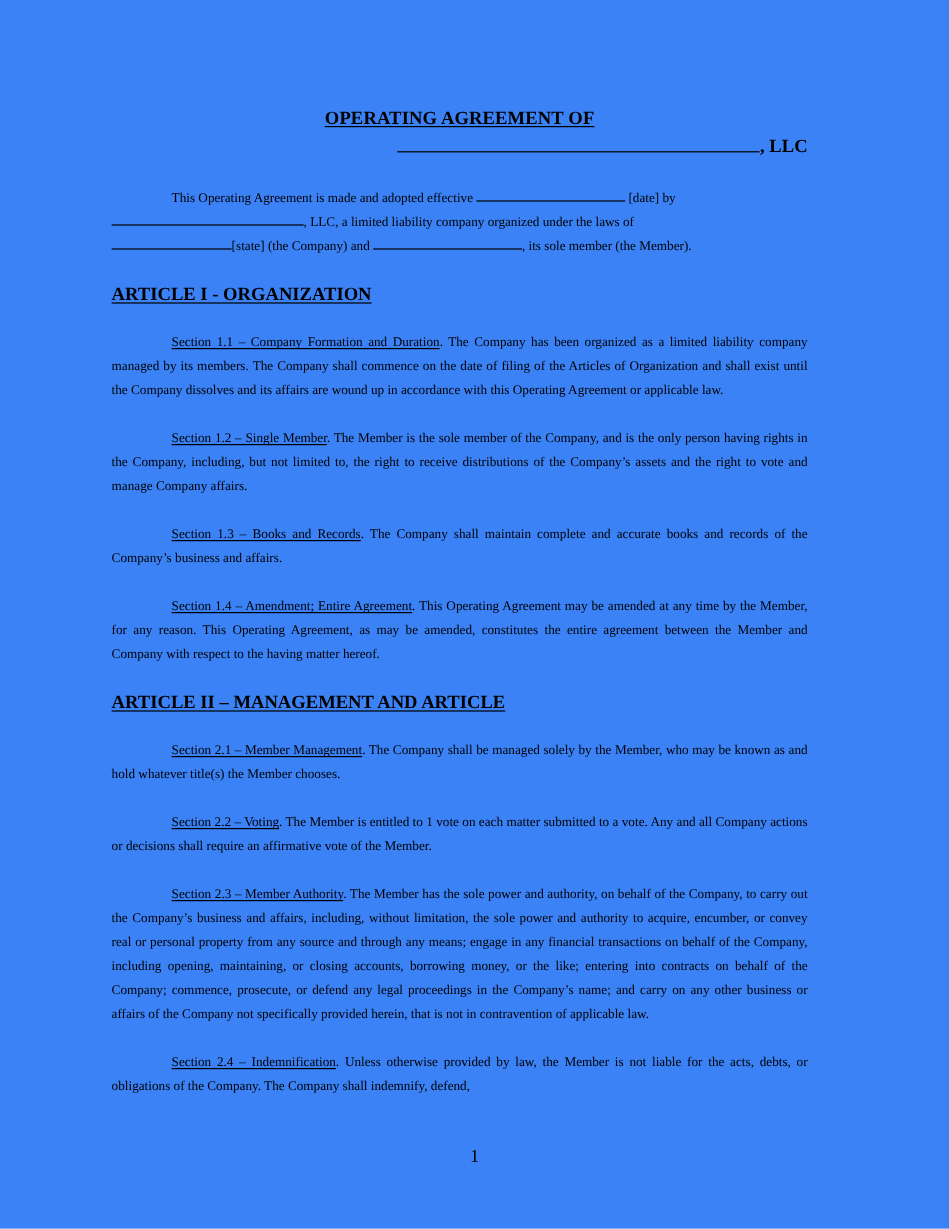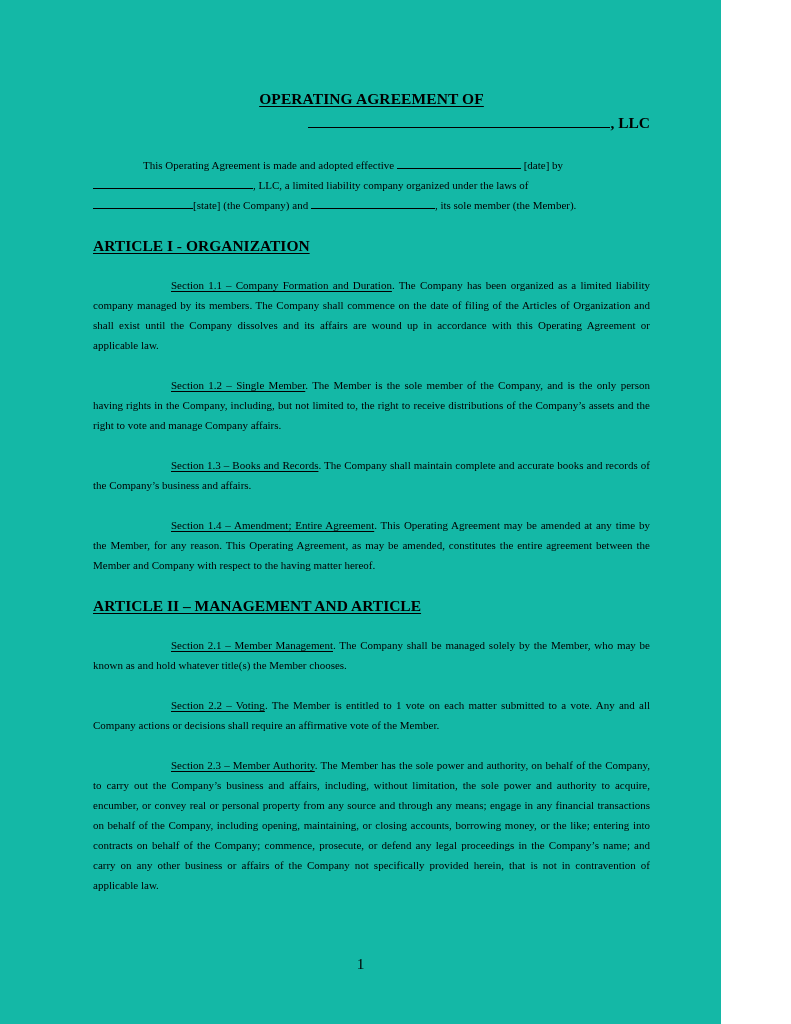--- a/index.html
+++ b/index.html
@@ -10,25 +10,25 @@
   body {
     width: 791px;
     height: 1024px;
     font-family: "Liberation Serif", "DejaVu Serif", serif;
     color: #000000;
     -webkit-font-smoothing: antialiased;
   }
 
   .page {
     position: relative;
-    width: 721px;
+    width: 791px;
     height: 1024px;
-    background: #14b8a6;
+    background: #3b82f6;
     box-sizing: border-box;
-    padding: 88px 71px 0 93px;
+    padding: 88px 118px 0 93px;
     overflow: hidden;
   }
 
   .doc-title {
     text-align: center;
     font-size: 15.5px;
     font-weight: bold;
     letter-spacing: 0.1px;
     line-height: 21px;
     margin: 0;
@@ -74,21 +74,20 @@
     text-align: justify;
     text-justify: inter-word;
     margin: 0;
     text-indent: 50px;
     hyphens: none;
   }
 
   .sec-title {
     text-decoration: underline;
     text-underline-offset: 2px;
-    margin-left: 28px;
   }
 
   
   .blank {
     display: inline-block;
     border-bottom: 1.2px solid #000;
     height: 12px;
     vertical-align: baseline;
   }
   .b-date  { width: 124px; }
@@ -182,16 +181,19 @@
   </p>
 
   <div class="sp-para"></div>
 
   <p class="body">
     <span class="sec-title">Section 2.3 – Member Authority</span><span>.   The Member has the sole power and authority, on behalf of the Company, to carry out the Company’s business and affairs, including, without limitation, the sole power and authority to acquire, encumber, or convey real or personal property from any source and through any means; engage in any financial transactions on behalf of the Company, including opening, maintaining, or closing accounts, borrowing money, or the like; entering into contracts on behalf of the Company; commence, prosecute, or defend any legal proceedings in the Company’s name; and carry on any other business or affairs of the Company not specifically provided herein, that is not in contravention of applicable law.</span>
   </p>
 
   <div class="sp-para"></div>
 
+  <p class="body">
+    <span class="sec-title">Section 2.4 – Indemnification</span><span>.   Unless otherwise provided by law, the Member is not liable for the acts, debts, or obligations of the Company.  The Company shall indemnify, defend,</span>
+  </p>
 
   <div class="footer-pageno">1</div>
 
 </div>
 
 </body></html>

